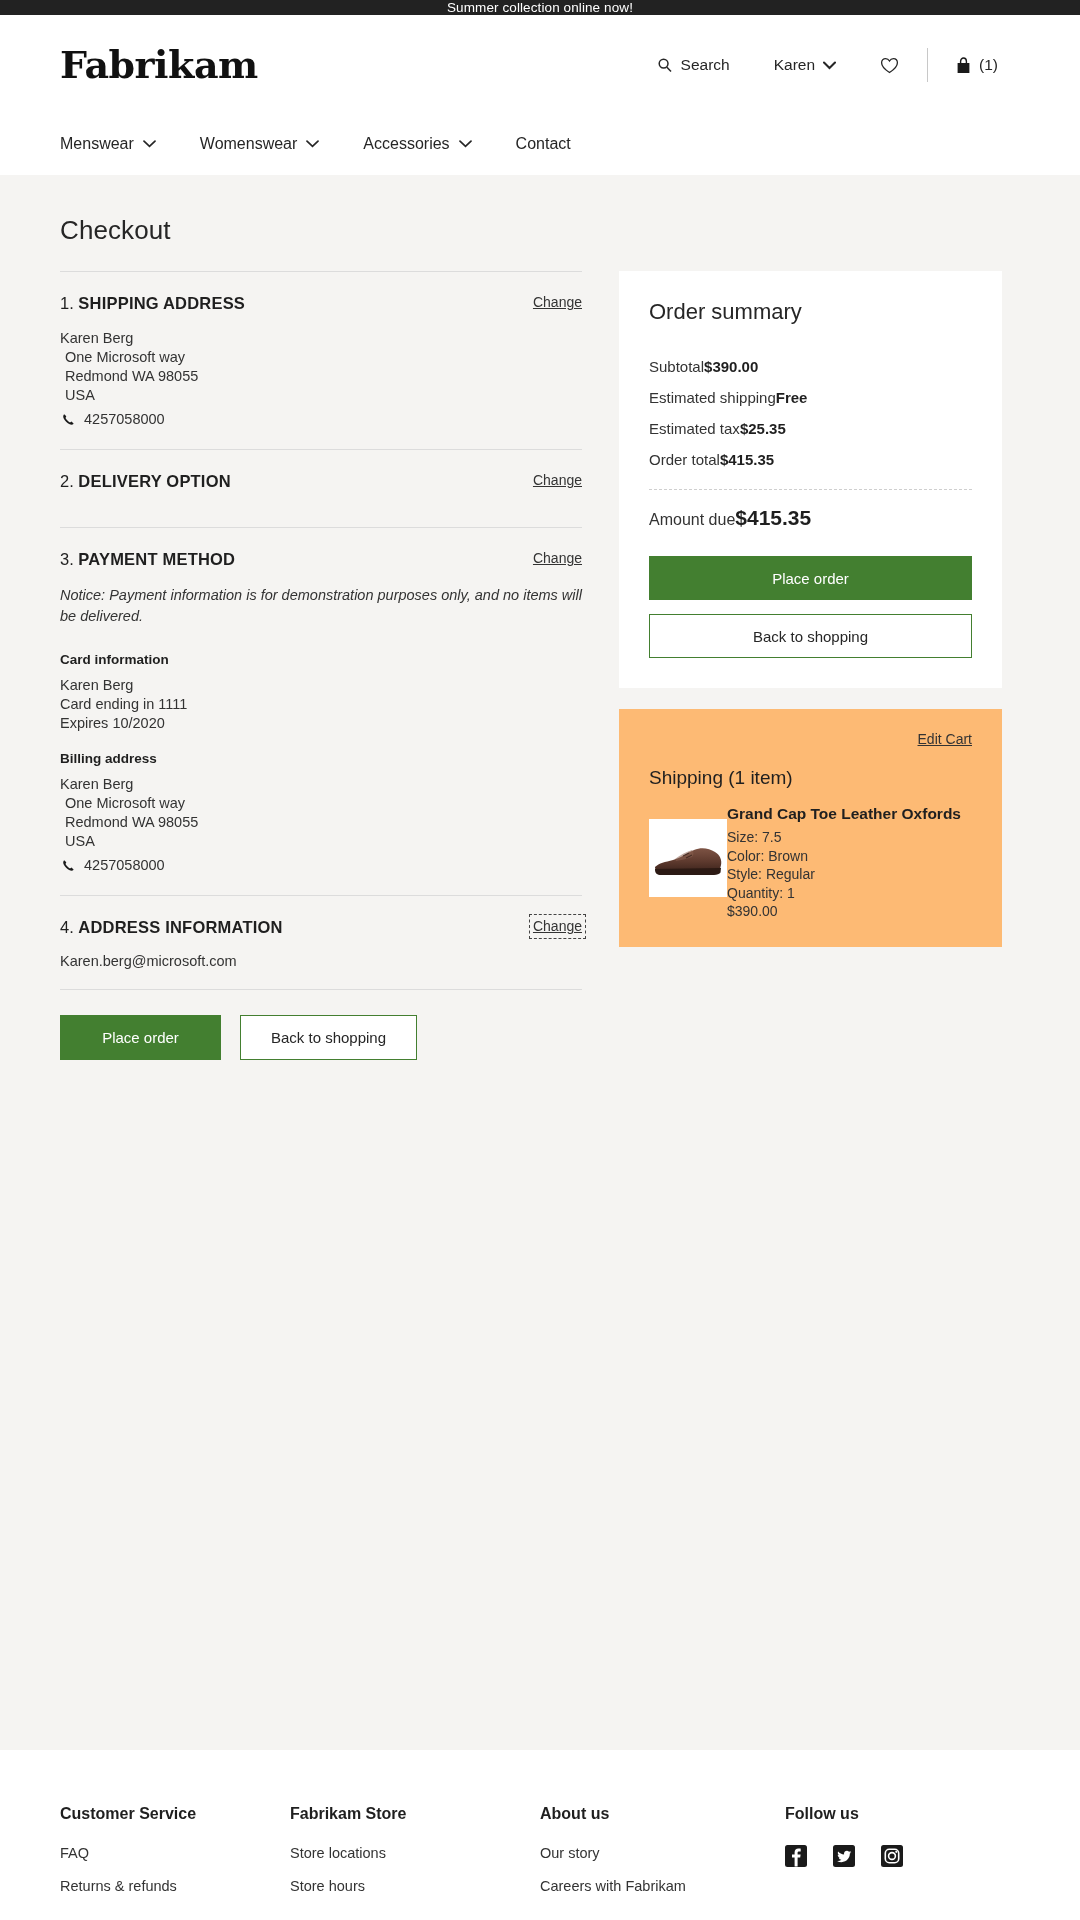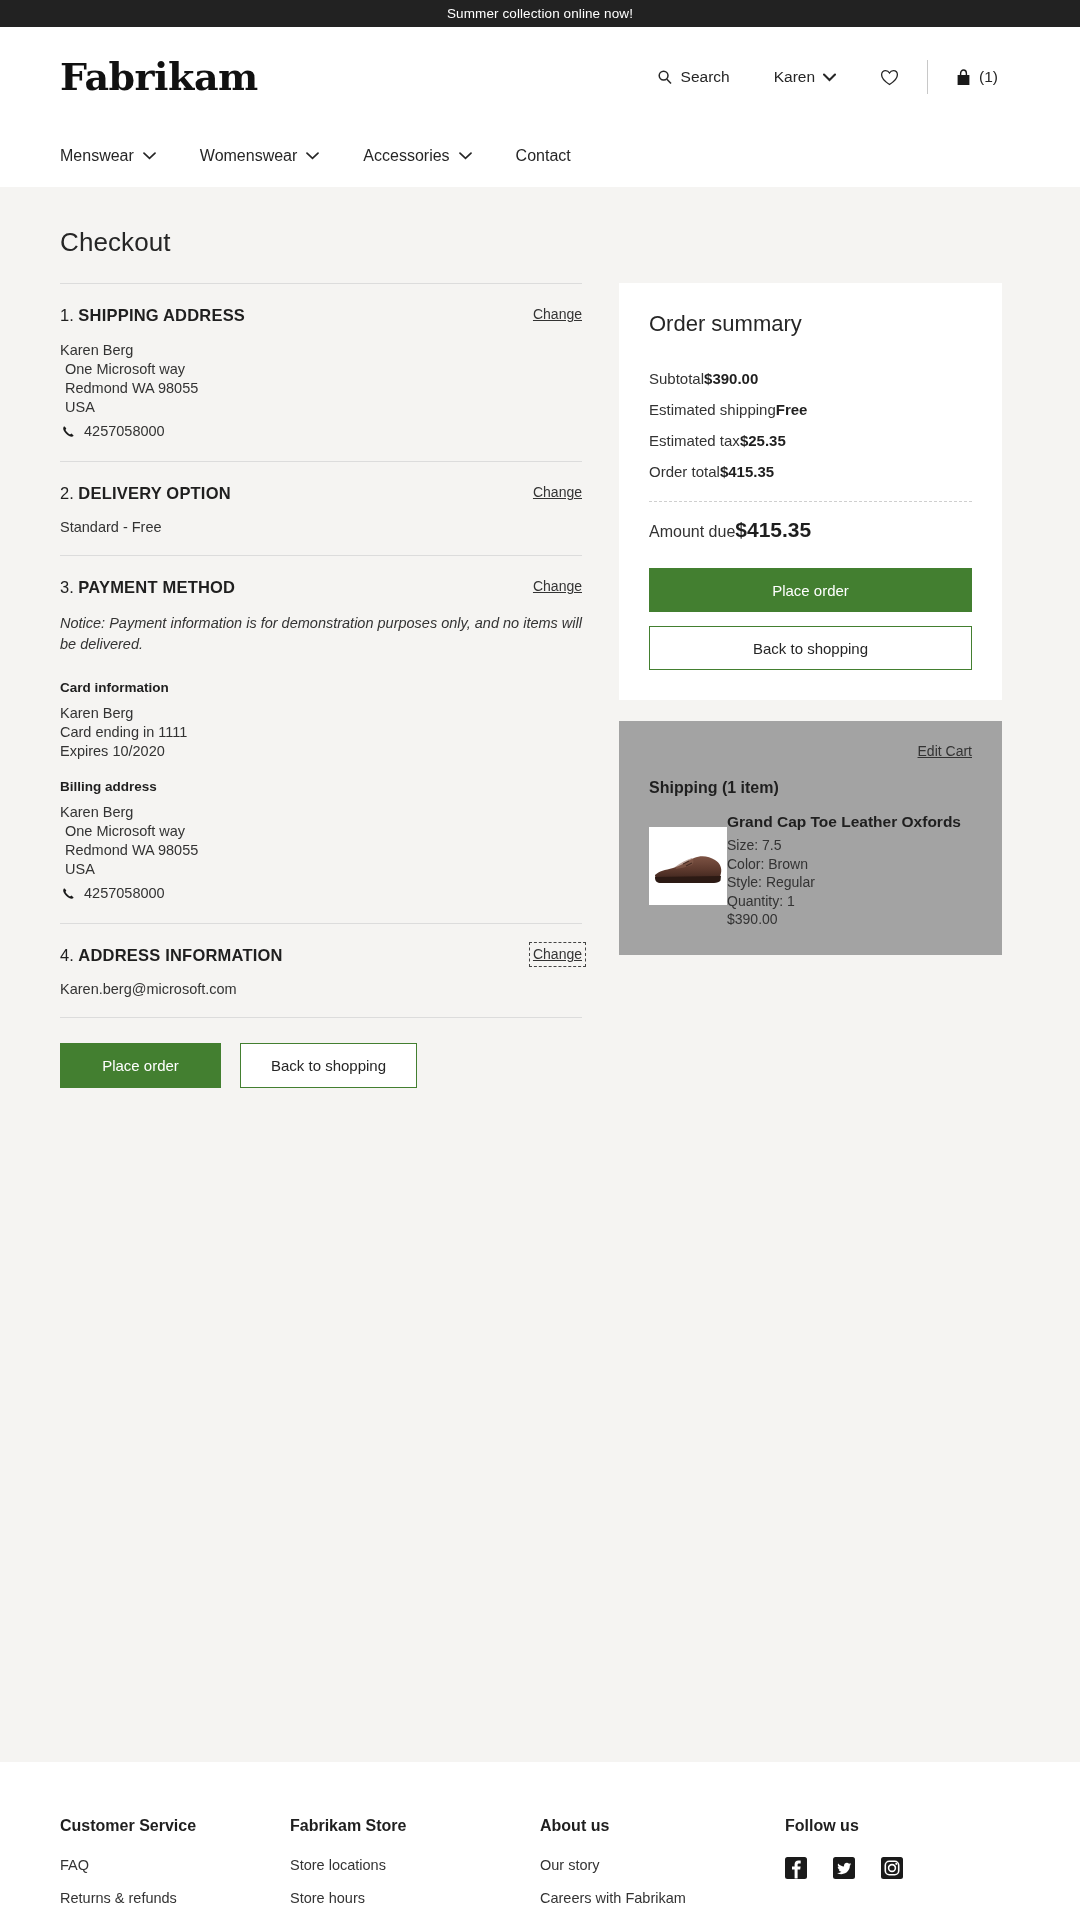--- a/index.html
+++ b/index.html
@@ -7,21 +7,21 @@
     width: 1080px;
     height: 1920px;
     font-family: "Liberation Sans", sans-serif;
     background: #ffffff;
     color: #262626;
     overflow: hidden;
   }
 
   
   .announce {
-    height: 27px;
+    height: 15px;
     background: #222222;
     color: #ffffff;
     font-size: 13.5px;
     display: flex;
     align-items: center;
     justify-content: center;
     letter-spacing: .1px;
   }
 
   
@@ -221,34 +221,34 @@
     margin: 14px 0 8px 0;
   }
   .sum-row.due { font-size: 16px; padding: 8px 0 0 0; }
   .sum-row.due .val { font-size: 21px; font-weight: 700; }
   .card-btns { margin-top: 26px; display: flex; flex-direction: column; gap: 14px; }
   .card-btns .btn-primary { width: 100%; height: 44px; }
   .card-btns .btn-secondary { width: 100%; height: 44px; }
 
   
   .cart-card {
-    background: #a3a3a3;
+    background: #fdba74;
     padding: 22px 30px 26px 30px;
     margin-top: 21px;
   }
   .edit-cart-wrap { display: flex; justify-content: flex-end; }
   .edit-cart {
     font-size: 14px;
     color: #333333;
     text-decoration: underline;
     cursor: pointer;
   }
   .ship-label {
-    font-size: 16px;
-    font-weight: 700;
+    font-size: 19px;
+    font-weight: 400;
     color: #1f1f1f;
     margin-top: 20px;
     margin-bottom: 16px;
   }
   .cart-item { display: flex; align-items: flex-start; }
   .thumb {
     width: 78px;
     height: 78px;
     flex: none;
     position: relative;
@@ -417,21 +417,20 @@
       <div class="hr"></div>
 
       <section class="section">
         <div class="section-head">
           <div class="section-title">
             <span class="num">2.</span>
             <span class="txt">DELIVERY OPTION</span>
           </div>
           <span class="change-link">Change</span>
         </div>
-        <div class="delivery-line">Standard -  Free</div>
       </section>
 
       <div class="hr"></div>
 
       <section class="section">
         <div class="section-head">
           <div class="section-title">
             <span class="num">3.</span>
             <span class="txt">PAYMENT METHOD</span>
           </div>

